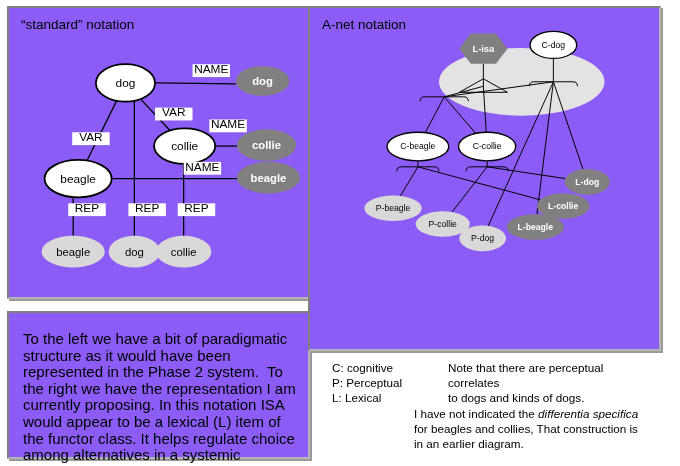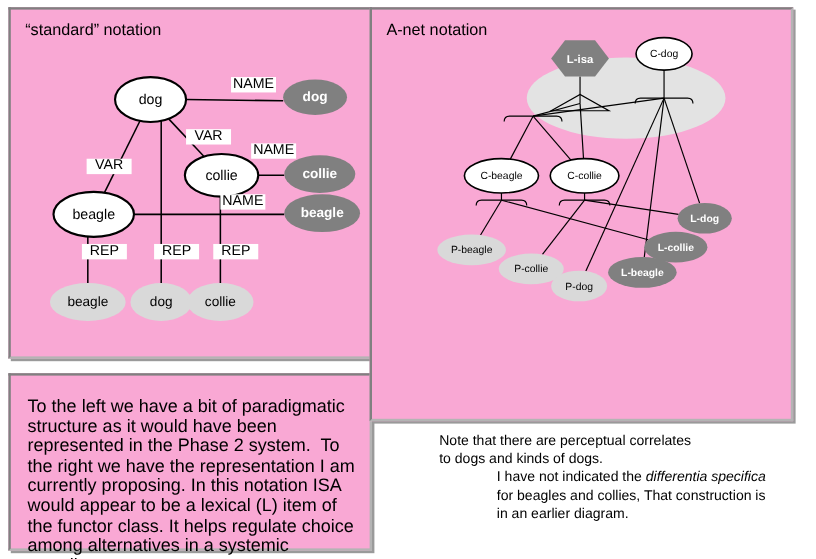--- a/index.html
+++ b/index.html
@@ -16,21 +16,21 @@
   #root {
     position: relative;
     width: 680px;
     height: 466px;
     background: #ffffff;
   }
 
   
   .panel {
     position: absolute;
-    background: #f9a8d4;
+    background: #8b5cf6;
     border-top: 2px solid #808080;
     border-left: 2px solid #808080;
     border-right: 2px solid #b4b4b4;
     border-bottom: 2px solid #b4b4b4;
     box-shadow: 2px 2px 0 0 #9a9a9a;
     box-sizing: border-box;
   }
   #panel-standard  { left: 7px;   top: 6px;   width: 303px; height: 293px; }
   #panel-note      { left: 7px;   top: 311px; width: 303px; height: 148px; }
   #panel-anet      { left: 308px; top: 6px;   width: 353px; height: 345px; }
@@ -246,20 +246,25 @@
           </g>
           <g>
             <ellipse cx="564" cy="297" rx="38" ry="17" fill="#808080" stroke="none" stroke-width="0"></ellipse>
             <text x="564" y="297" text-anchor="middle" dominant-baseline="central" fill="#ffffff" font-size="11.5" font-weight="bold">L-beagle</text>
           </g>
         </g>
       </svg>
 
     <div id="legend">
       <div class="legend-row">
+        <div class="legend-key-col">
+          <div class="legend-key">C: cognitive</div>
+          <div class="legend-key">P: Perceptual</div>
+          <div class="legend-key">L: Lexical</div>
+        </div>
         <div class="legend-note">Note that there are perceptual correlates
 to dogs and kinds of dogs.</div>
       </div>
       <div class="legend-note2"><span>I have not indicated the </span><em>differentia specifica</em><span> for beagles and collies, That construction is in an earlier diagram.</span></div>
     </div>
   </div>
 
 </div>
 
 </body></html>

